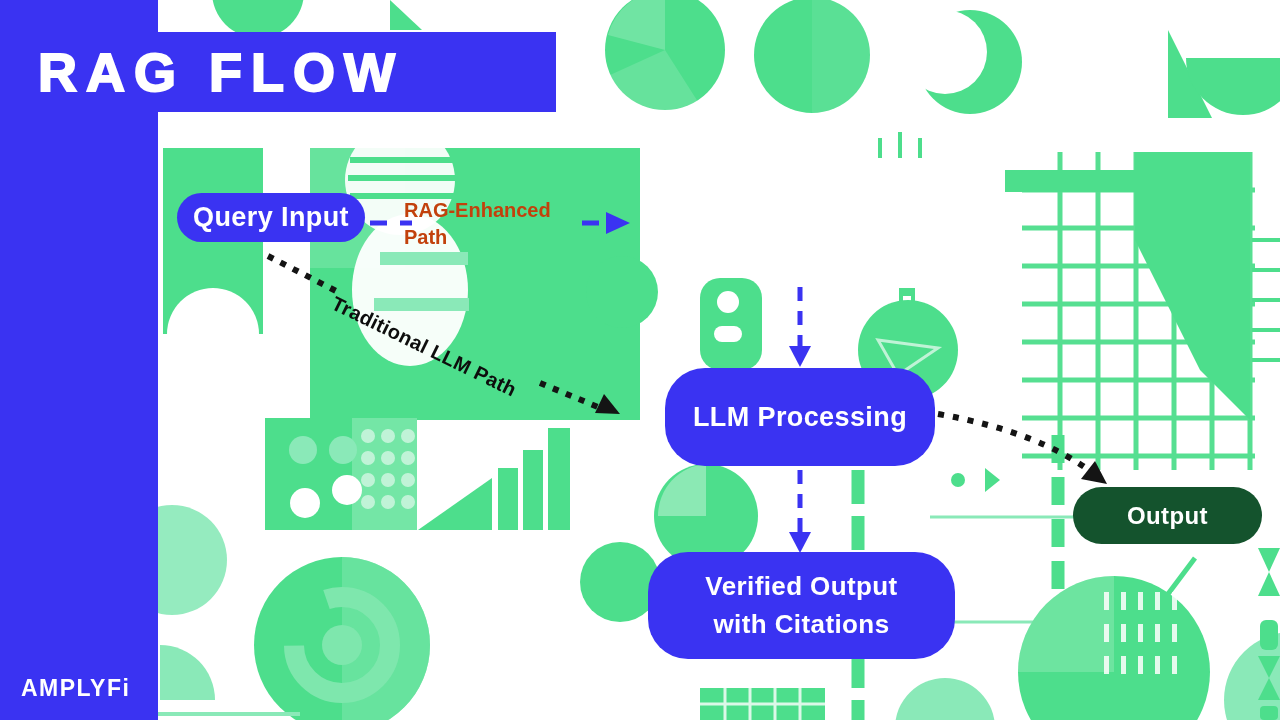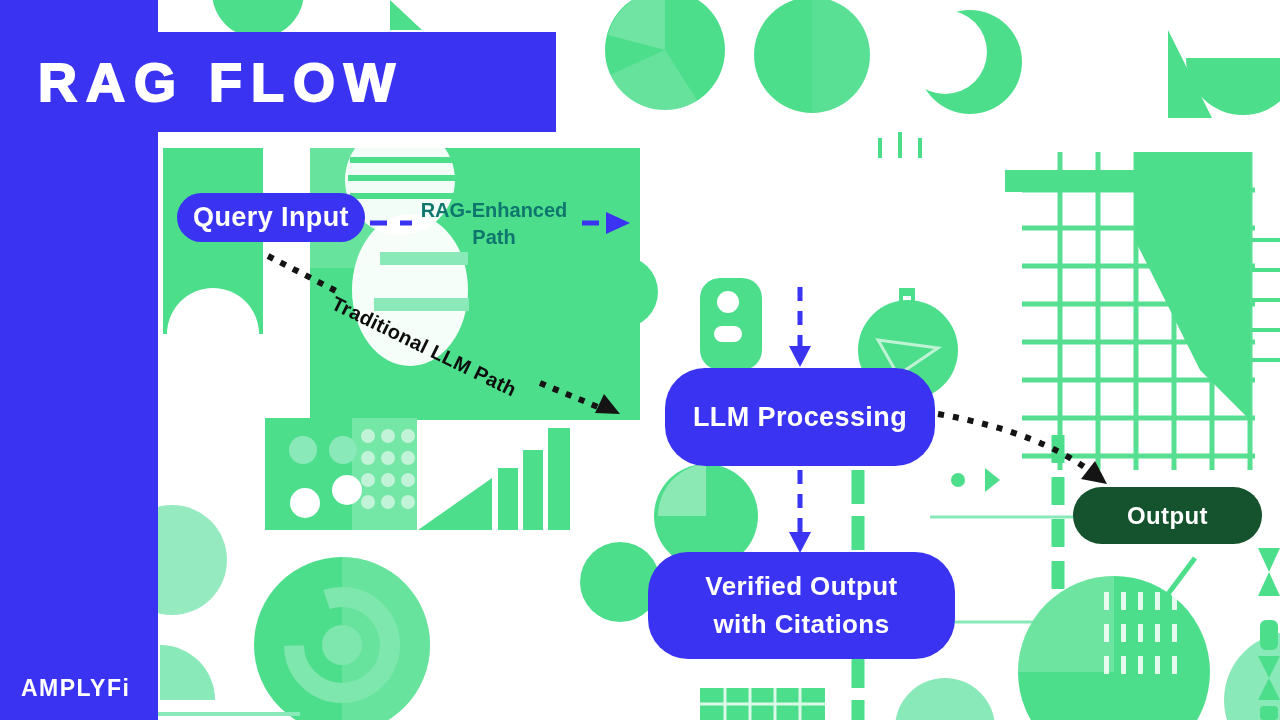--- a/index.html
+++ b/index.html
@@ -9,21 +9,21 @@
 
   
   #bg{position:absolute;inset:0;z-index:0;}
 
   
   .sidebar{position:absolute;left:0;top:0;width:158px;height:720px;background:#3a33f2;z-index:3;}
   .brand{position:absolute;left:21px;bottom:18px;color:#ffffff;font-weight:700;
          font-size:23px;letter-spacing:1.5px;z-index:4;}
 
   
-  .banner{position:absolute;left:30px;top:32px;width:526px;height:100px;background:#3a33f2;z-index:4;
+  .banner{position:absolute;left:30px;top:32px;width:526px;height:80px;background:#3a33f2;z-index:4;
           display:flex;align-items:center;}
   .title{color:#ffffff;font-weight:700;font-size:54px;letter-spacing:9px;padding-left:8px;
          -webkit-text-stroke:2px #ffffff;white-space:nowrap;}
 
   
   #arrows{position:absolute;inset:0;z-index:5;pointer-events:none;}
 
   
   .node{position:absolute;background:#3a33f2;color:#ffffff;font-weight:700;z-index:6;
         display:flex;align-items:center;justify-content:center;text-align:center;
@@ -31,22 +31,22 @@
   .node-query{left:177px;top:193px;width:188px;height:49px;border-radius:31px;font-size:27px;}
   .node-external{left:630px;top:163px;width:340px;height:120px;border-radius:40px;font-size:26px;
         line-height:1.45;padding:0 30px;}
   .node-llm{left:665px;top:368px;width:270px;height:98px;border-radius:40px;font-size:27px;}
   .node-verified{left:648px;top:552px;width:307px;height:107px;border-radius:40px;font-size:26px;
         line-height:1.45;padding:8px 30px;}
   .node-output{left:1073px;top:487px;width:189px;height:57px;border-radius:29px;background:#14532d;
         font-size:24px;}
 
   
-  .lbl-rag{position:absolute;left:404px;top:197px;width:180px;text-align:center;z-index:6;
-        color:#0f766e;font-weight:700;font-size:20px;line-height:1.35;}
+  .lbl-rag{position:absolute;left:404px;top:197px;width:180px;text-align:left;z-index:6;
+        color:#c2410c;font-weight:700;font-size:20px;line-height:1.35;}
   .lbl-trad{position:absolute;left:338px;top:292px;z-index:6;color:#0d0d0d;font-weight:700;
         font-size:20px;white-space:nowrap;transform:rotate(26deg);transform-origin:0 0;
         letter-spacing:.3px;}
 </style>
 </head>
 <body>
 
 <div class="stage">
 
   <svg id="bg" width="1280" height="720" viewBox="0 0 1280 720">

